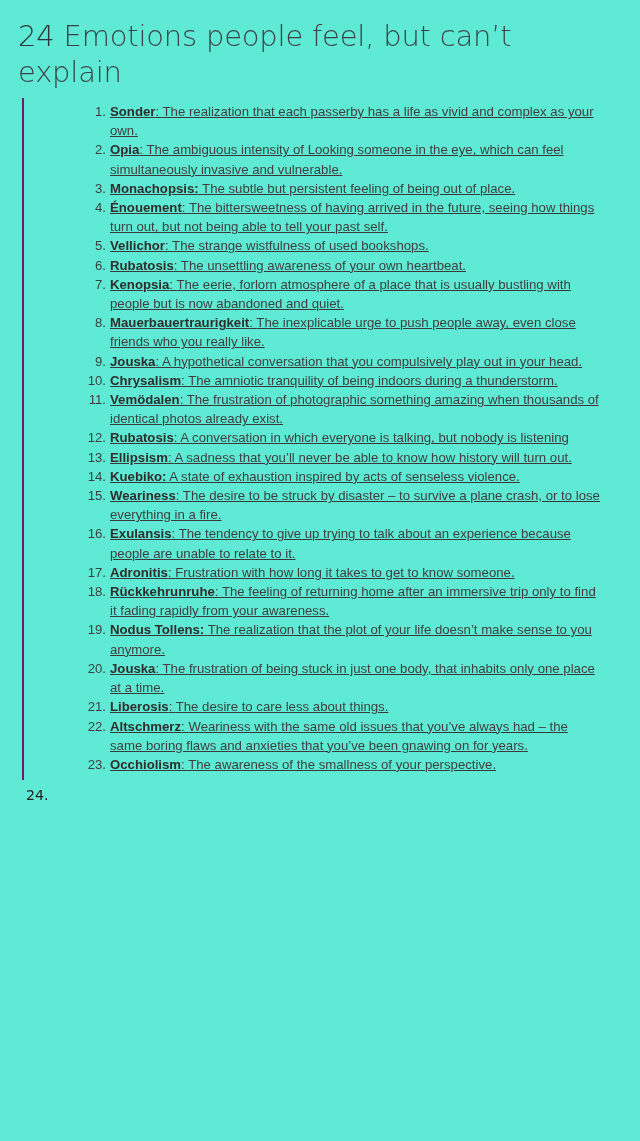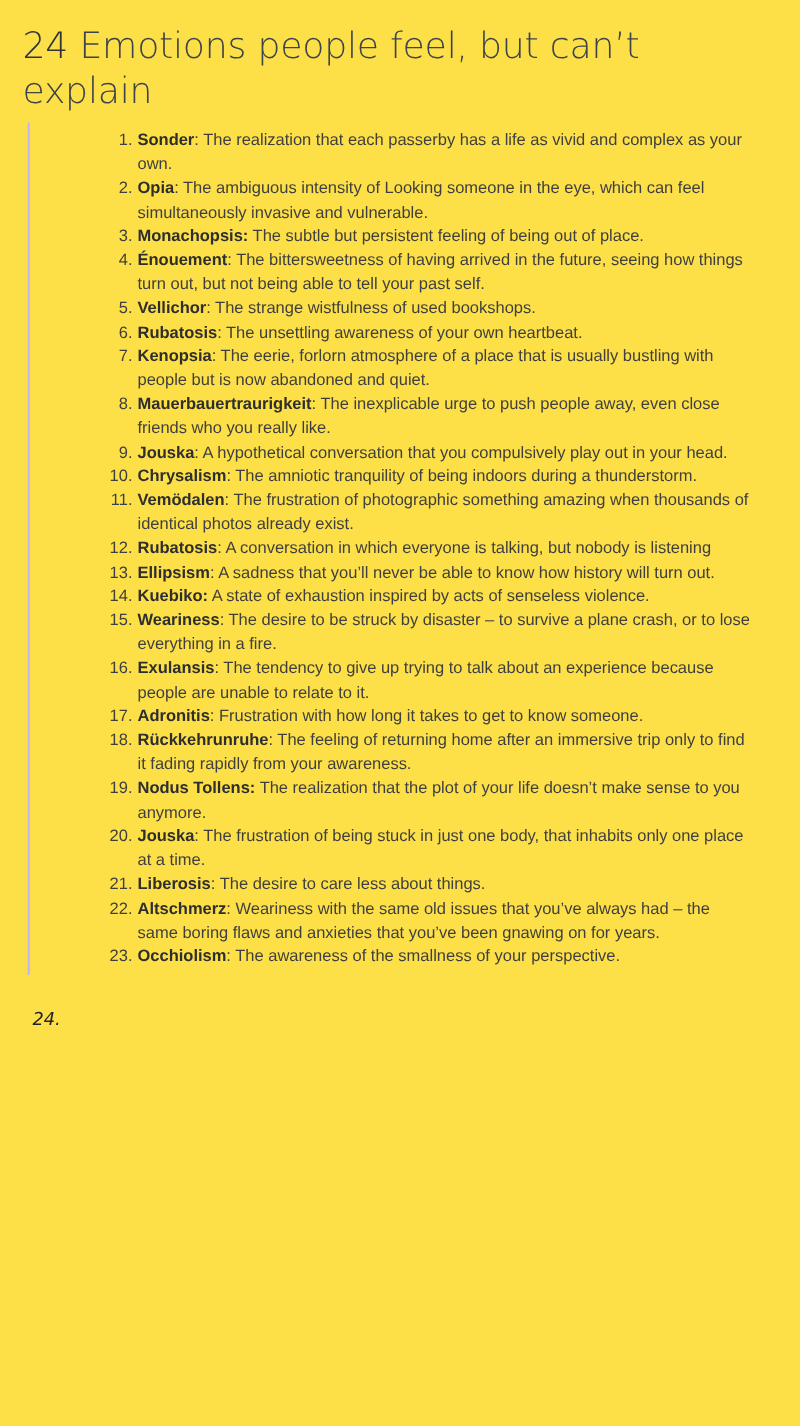--- a/index.html
+++ b/index.html
@@ -13,21 +13,21 @@
     overflow: hidden;
     font-family: "Liberation Sans", sans-serif;
     color: #3a3a3a;
     -webkit-font-smoothing: antialiased;
   }
 
   .page {
     position: relative;
     width: 640px;
     height: 1141px;
-    background: #fde047;
+    background: #5eead4;
     box-sizing: border-box;
   }
 
   
   .post-title {
     margin: 0;
     padding: 18px 40px 0 18px;
     font-family: "DejaVu Sans", sans-serif;
     font-weight: 300;
     font-size: 29px;
@@ -50,23 +50,24 @@
     color: #6f6f6f;
     text-decoration: underline;
     text-underline-offset: 2px;
     display: inline-block;
   }
 
   
   .quote {
     margin: 8px 0 0 0;
     padding: 4px 0 6px 0;
-    border-left: 2px solid #c4b5fd;
+    border-left: 2px solid #701a75;
     margin-left: 22px;
     position: relative;
+    text-decoration: underline;
   }
 
   
   ol.emotions {
     margin: 0;
     padding: 0 40px 0 64px;
     list-style: none;
     counter-reset: emo;
   }
   ol.emotions > li {
@@ -103,26 +104,25 @@
     padding: 14px 26px 0 60px;
     position: relative;
     font-family: "DejaVu Sans", sans-serif;
     font-size: 14.2px;
     line-height: 22px;
     color: #232323;
   }
   .appended .num {
     position: absolute;
     left: 26px;
-    top: 25px;
+    top: 4px;
     width: 26px;
     text-align: left;
     font-weight: normal;
     color: #232323;
-    font-style: italic;
   }
   .appended .body {
     display: block;
     padding-left: 28px;
     text-indent: 0;
   }
   .appended .term {
     font-weight: bold;
     color: #111111;
   }

